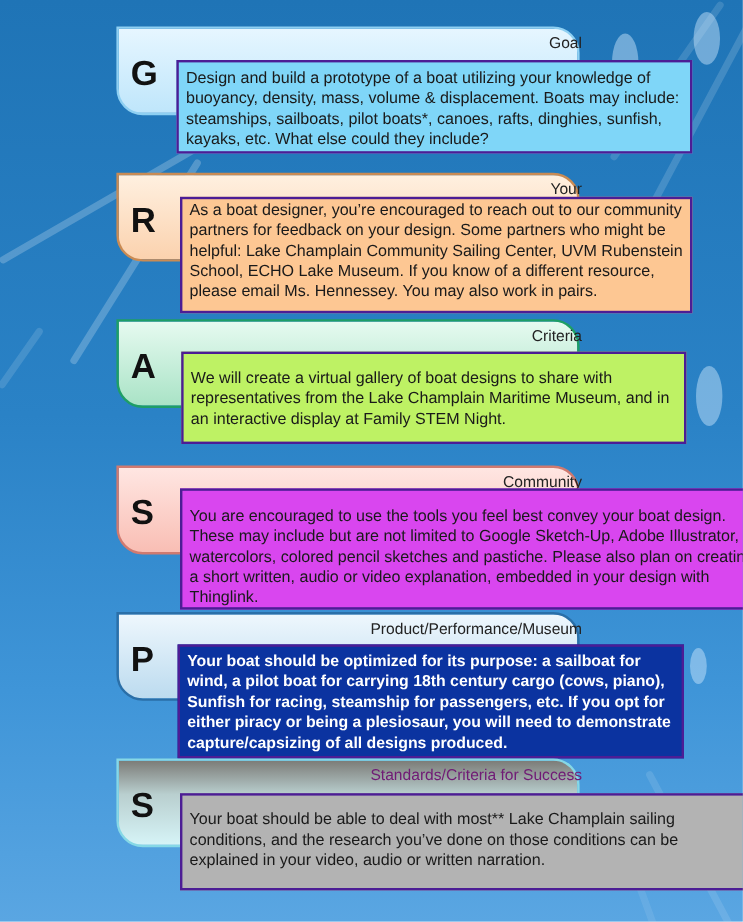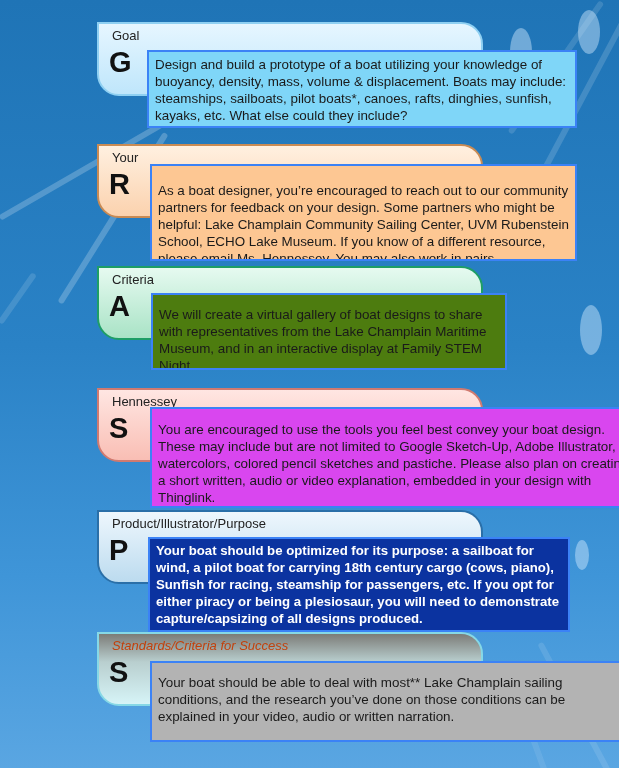--- a/index.html
+++ b/index.html
@@ -12,61 +12,61 @@
     .bg-oval { position: absolute; background: rgba(210,235,255,0.45); border-radius: 50%; }
 
     .card { position: absolute; left: 97px; width: 480px; }
     .tab {
       position: absolute; left: 0; width: 386px; height: 74px;
       border-radius: 0 22px 0 22px;
       border: 2px solid;
       box-sizing: border-box;
     }
     .tab-title {
-      position: absolute; left: 15px; width: 386px; top: 6px; text-align: left;
+      position: absolute; left: 2px; width: 386px; top: 6px; text-align: right;
       font-size: 13px; color: #222;
     }
     .letter {
       position: absolute; left: 12px; top: 24px; font-size: 29px; font-weight: bold; color: #111;
     }
     .content {
-      position: absolute; box-sizing: border-box; border: 2px solid #3b82f6;
+      position: absolute; box-sizing: border-box; border: 2px solid #4c1d95;
       font-size: 13.4px; line-height: 17px; color: #1a1a1a; padding: 4px 6px 4px 6px;
       overflow: hidden;
     }
 
     
     #card-g { top: 22px; }
     #card-g .tab { background: linear-gradient(180deg, #e6f6ff 0%, #bfe6fb 100%); border-color: #8fd0f2; }
     #card-g .content { left: 50px; top: 28px; width: 430px; height: 78px; background: #7fd6f8; padding-top: 4px; }
 
     
     #card-r { top: 144px; }
     #card-r .tab { background: linear-gradient(180deg, #fff0e0 0%, #fbd2ae 100%); border-color: #c98b54; }
-    #card-r .content { left: 53px; top: 20px; width: 427px; height: 97px; background: #fdc793; padding-top: 16px; }
+    #card-r .content { left: 53px; top: 20px; width: 427px; height: 97px; background: #fdc793; padding-top: 0px; }
 
     
     #card-a { top: 266px; }
     #card-a .tab { background: linear-gradient(180deg, #e6faf0 0%, #a9e3c6 100%); border-color: #1e9e66; }
-    #card-a .content { left: 54px; top: 27px; width: 356px; height: 77px; background: #4d7c0f; padding-top: 11px; }
+    #card-a .content { left: 54px; top: 27px; width: 421px; height: 77px; background: #bef264; padding-top: 11px; }
 
     
     #card-s { top: 388px; }
     #card-s .tab { background: linear-gradient(180deg, #ffe6e2 0%, #f9beb4 100%); border-color: #d07a70; }
     #card-s .content { left: 53px; top: 19px; width: 488px; height: 101px; background: #d946ef; padding-top: 12px; }
 
     
     #card-p { top: 510px; }
     #card-p .tab { background: linear-gradient(180deg, #eef7fd 0%, #bcdbef 100%); border-color: #2a6fa8; }
     #card-p .content { left: 51px; top: 27px; width: 422px; height: 95px; background: #0b33a0; color: #fff; font-weight: bold; font-size: 13.2px; line-height: 17px; padding-top: 3px; }
 
     
     #card-s2 { top: 632px; }
     #card-s2 .tab { background: linear-gradient(180deg, #7c7c78 0%, #b9cfcf 40%, #d6f4f7 100%); border-color: #86d8e6; }
-    #card-s2 .tab-title { color: #c2410c; font-style: italic; }
+    #card-s2 .tab-title { color: #701a75; }
     #card-s2 .content { left: 53px; top: 29px; width: 476px; height: 81px; background: #b3b3b3; padding-top: 11px; }
   </style>
 </head>
 <body>
 
 <div>
   <div class="bg-line" style="left:0;top:215px;width:260px;transform:rotate(-30deg);"></div>
   <div class="bg-line" style="left:60px;top:300px;width:200px;transform:rotate(-58deg);"></div>
   <div class="bg-line" style="left:0;top:320px;width:60px;transform:rotate(-55deg);opacity:.6"></div>
   <div class="bg-line" style="left:500px;top:250px;width:300px;transform:rotate(-62deg);opacity:.7"></div>
@@ -95,28 +95,28 @@
 
 <div class="card" id="card-a">
   <div class="tab"></div>
   <div class="tab-title">Criteria</div>
   <div class="letter">A</div>
   <div class="content">We will create a virtual gallery of boat designs to share with representatives from the Lake Champlain Maritime Museum, and in an interactive display at Family STEM Night.</div>
 </div>
 
 <div class="card" id="card-s">
   <div class="tab"></div>
-  <div class="tab-title">Hennessey</div>
+  <div class="tab-title">Community</div>
   <div class="letter">S</div>
   <div class="content">You are encouraged to use the tools you feel best convey your boat design. These may include but are not limited to Google Sketch-Up, Adobe Illustrator, watercolors, colored pencil sketches and pastiche. Please also plan on creating a short written, audio or video explanation, embedded in your design with Thinglink.</div>
 </div>
 
 <div class="card" id="card-p">
   <div class="tab"></div>
-  <div class="tab-title">Product/Illustrator/Purpose</div>
+  <div class="tab-title">Product/Performance/Museum</div>
   <div class="letter">P</div>
   <div class="content">Your boat should be optimized for its purpose: a sailboat for wind, a pilot boat for carrying 18th century cargo (cows, piano), Sunfish for racing, steamship for passengers, etc. If you opt for either piracy or being a plesiosaur, you will need to demonstrate capture/capsizing of all designs produced.</div>
 </div>
 
 <div class="card" id="card-s2">
   <div class="tab"></div>
   <div class="tab-title">Standards/Criteria for Success</div>
   <div class="letter">S</div>
   <div class="content">Your boat should be able to deal with most** Lake Champlain sailing conditions, and the research you’ve done on those conditions can be explained in your video, audio or written narration.</div>
 </div>

